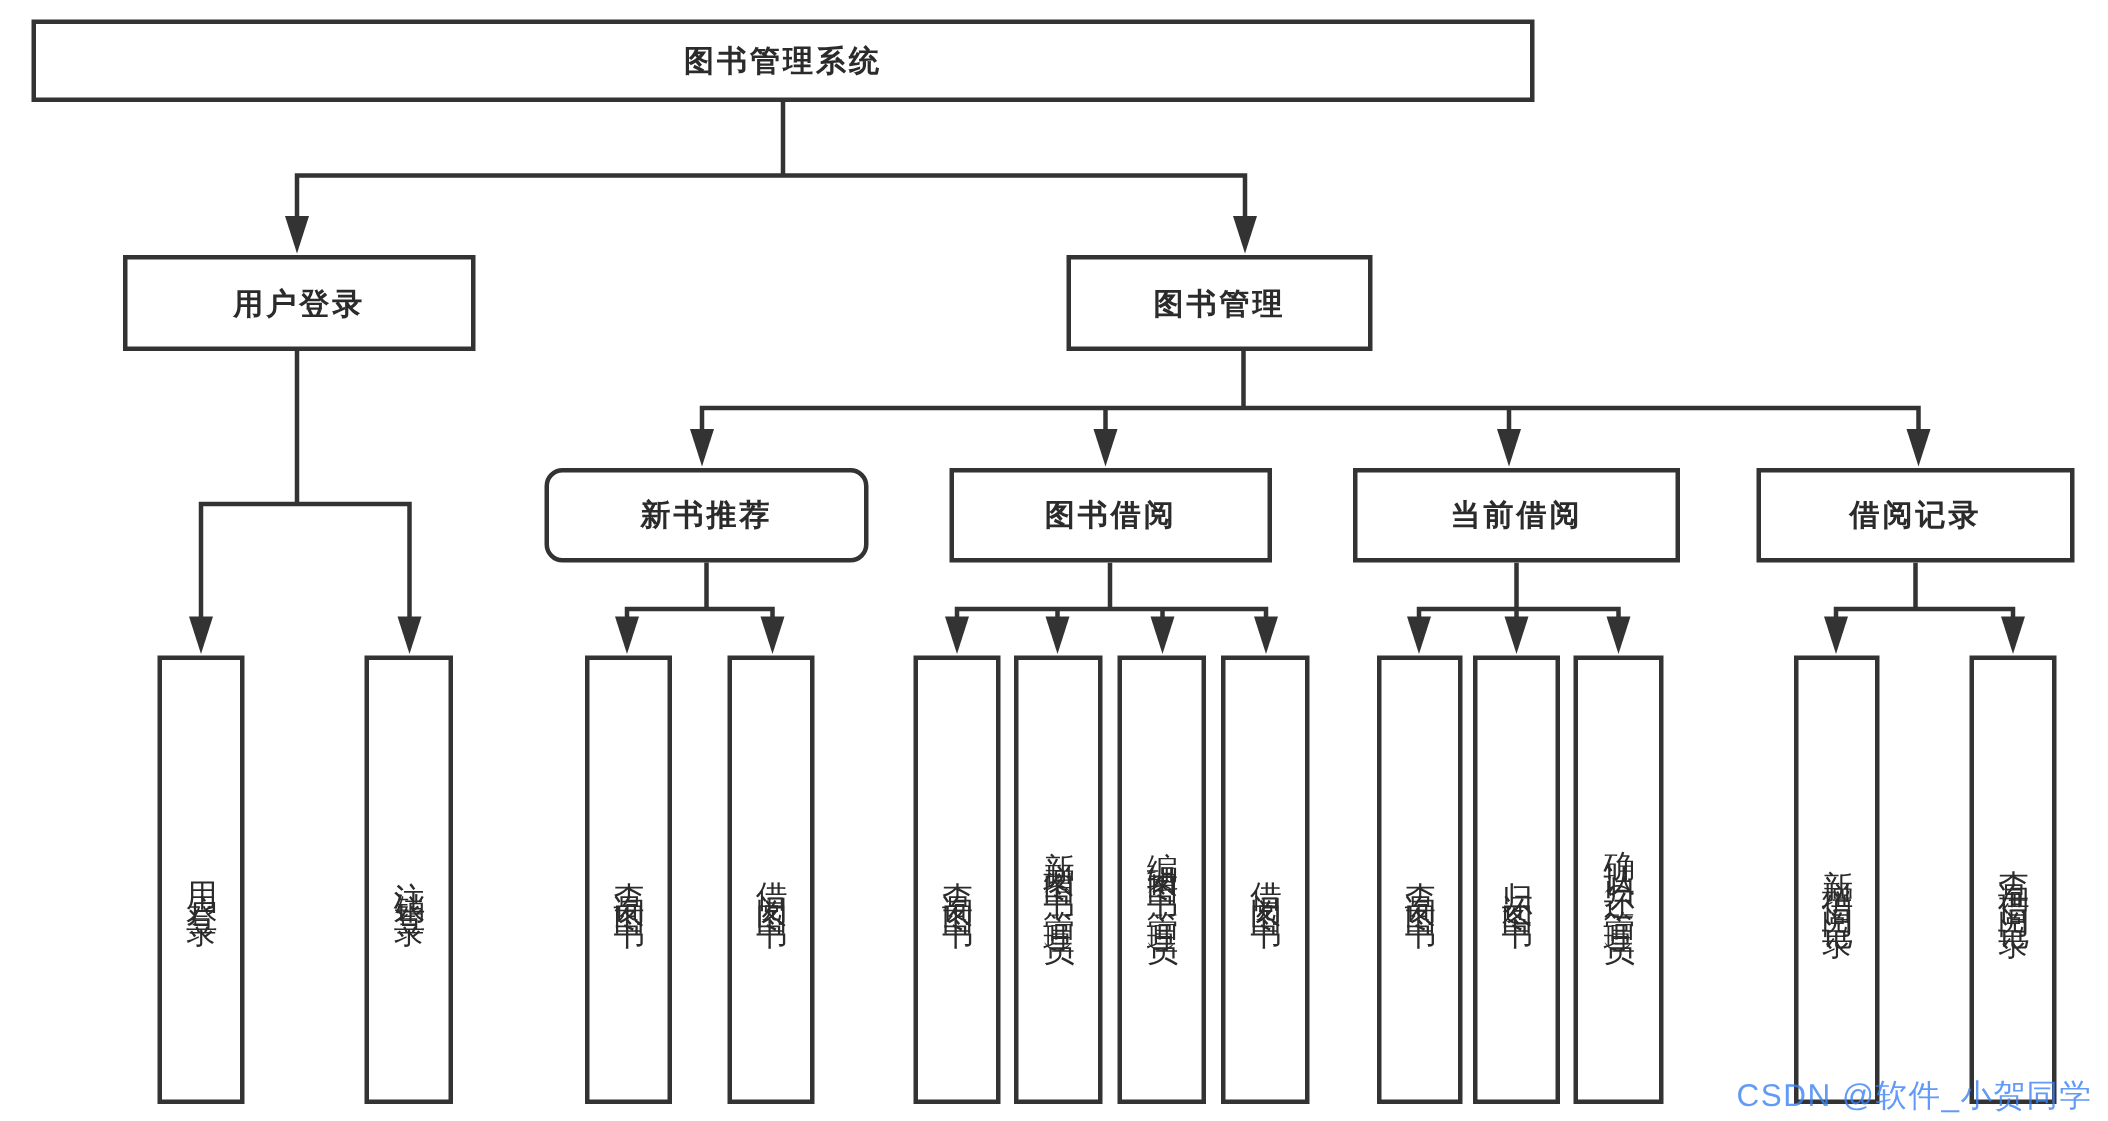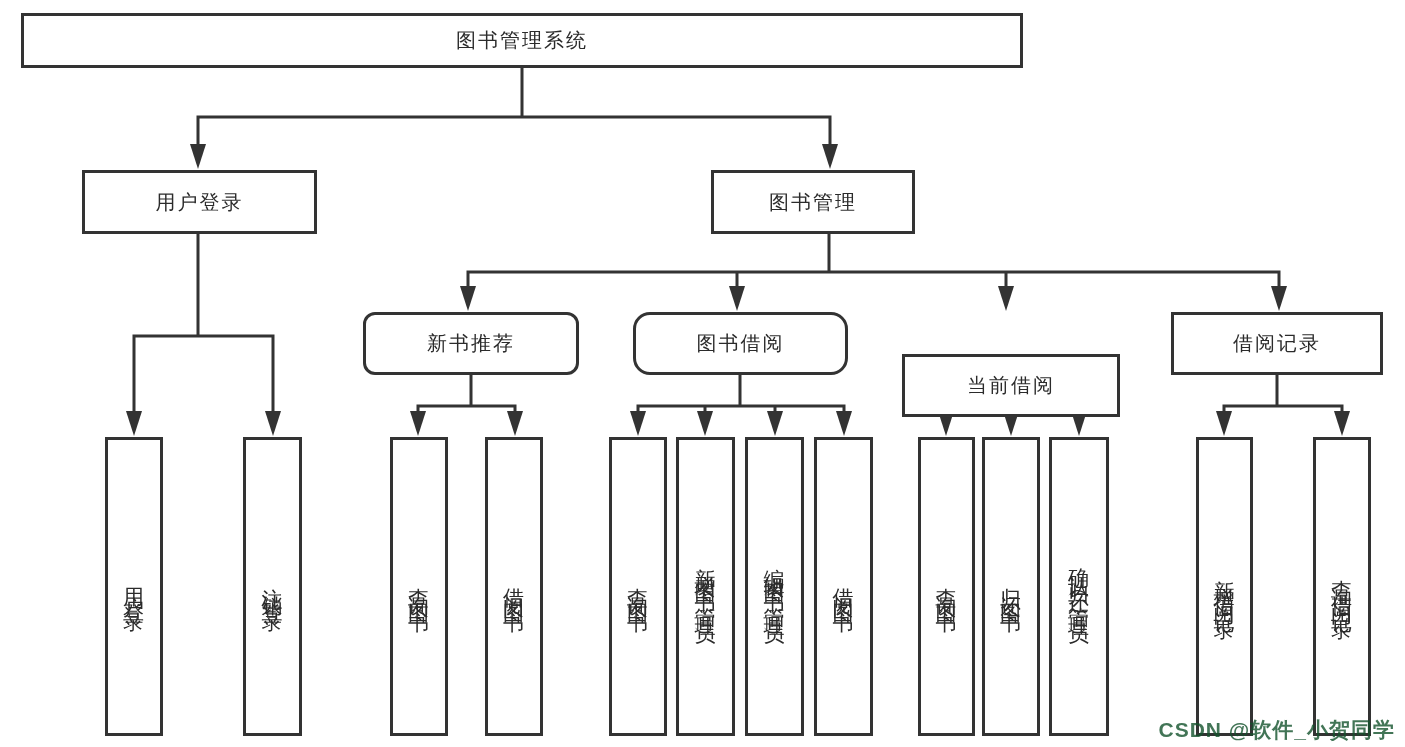--- a/index.html
+++ b/index.html
@@ -27,20 +27,21 @@
     background: #ffffff;
     border: 3px solid #333333;
     display: flex;
     align-items: center;
     justify-content: center;
     font-size: 20px;
     letter-spacing: 2px;
     color: #2b2b2b;
     z-index: 2;
     white-space: nowrap;
+    font-weight: bold;
   }
   .vbox {
     position: absolute;
     top: 437px;
     height: 299px;
     box-sizing: border-box;
     background: #ffffff;
     border: 3px solid #333333;
     display: flex;
     align-items: center;
@@ -52,26 +53,25 @@
     line-height: 1;
     color: #2b2b2b;
     z-index: 2;
     overflow: hidden;
   }
   .watermark {
     position: absolute;
     right: 10px;
     bottom: 3px;
     font-size: 21px;
-    color: #14532d;
+    color: #3b82f6;
     opacity: 0.8;
     letter-spacing: 1px;
     z-index: 5;
     white-space: nowrap;
-    font-weight: bold;
   }
 </style>
 </head>
 <body>
 
 <div id="stage">
 
   <svg id="connectors" viewBox="0 0 1405 747" xmlns="http://www.w3.org/2000/svg">
     <g stroke="#333333" stroke-width="3" fill="none">
 
@@ -118,22 +118,22 @@
       <polygon points="1334,411 1350,411 1342,436"></polygon>
     </g>
   </svg>
 
   <div class="box" style="left:21px; top:13px; width:1002px; height:55px;">图书管理系统</div>
 
   <div class="box" style="left:82px; top:170px; width:235px; height:64px;">用户登录</div>
   <div class="box" style="left:711px; top:170px; width:204px; height:64px;">图书管理</div>
 
   <div class="box" style="left:363px; top:312px; width:216px; height:63px;border-radius:12px;">新书推荐</div>
-  <div class="box" style="left:633px; top:312px; width:215px; height:63px;border-radius:17px;">图书借阅</div>
-  <div class="box" style="left:902px; top:312px; width:218px; height:63px;margin-top:42px;">当前借阅</div>
+  <div class="box" style="left:633px; top:312px; width:215px; height:63px;">图书借阅</div>
+  <div class="box" style="left:902px; top:312px; width:218px; height:63px;">当前借阅</div>
   <div class="box" style="left:1171px; top:312px; width:212px; height:63px;">借阅记录</div>
 
   <div class="vbox" style="left:105px; width:58px;">用户登录</div>
   <div class="vbox" style="left:243px; width:59px;">注销登录</div>
 
   <div class="vbox" style="left:390px; width:58px;">查询图书</div>
   <div class="vbox" style="left:485px; width:58px;">借阅图书</div>
 
   <div class="vbox" style="left:609px; width:58px;">查询图书</div>
   <div class="vbox" style="left:676px; width:59px;">新增图书（管理员）</div>

